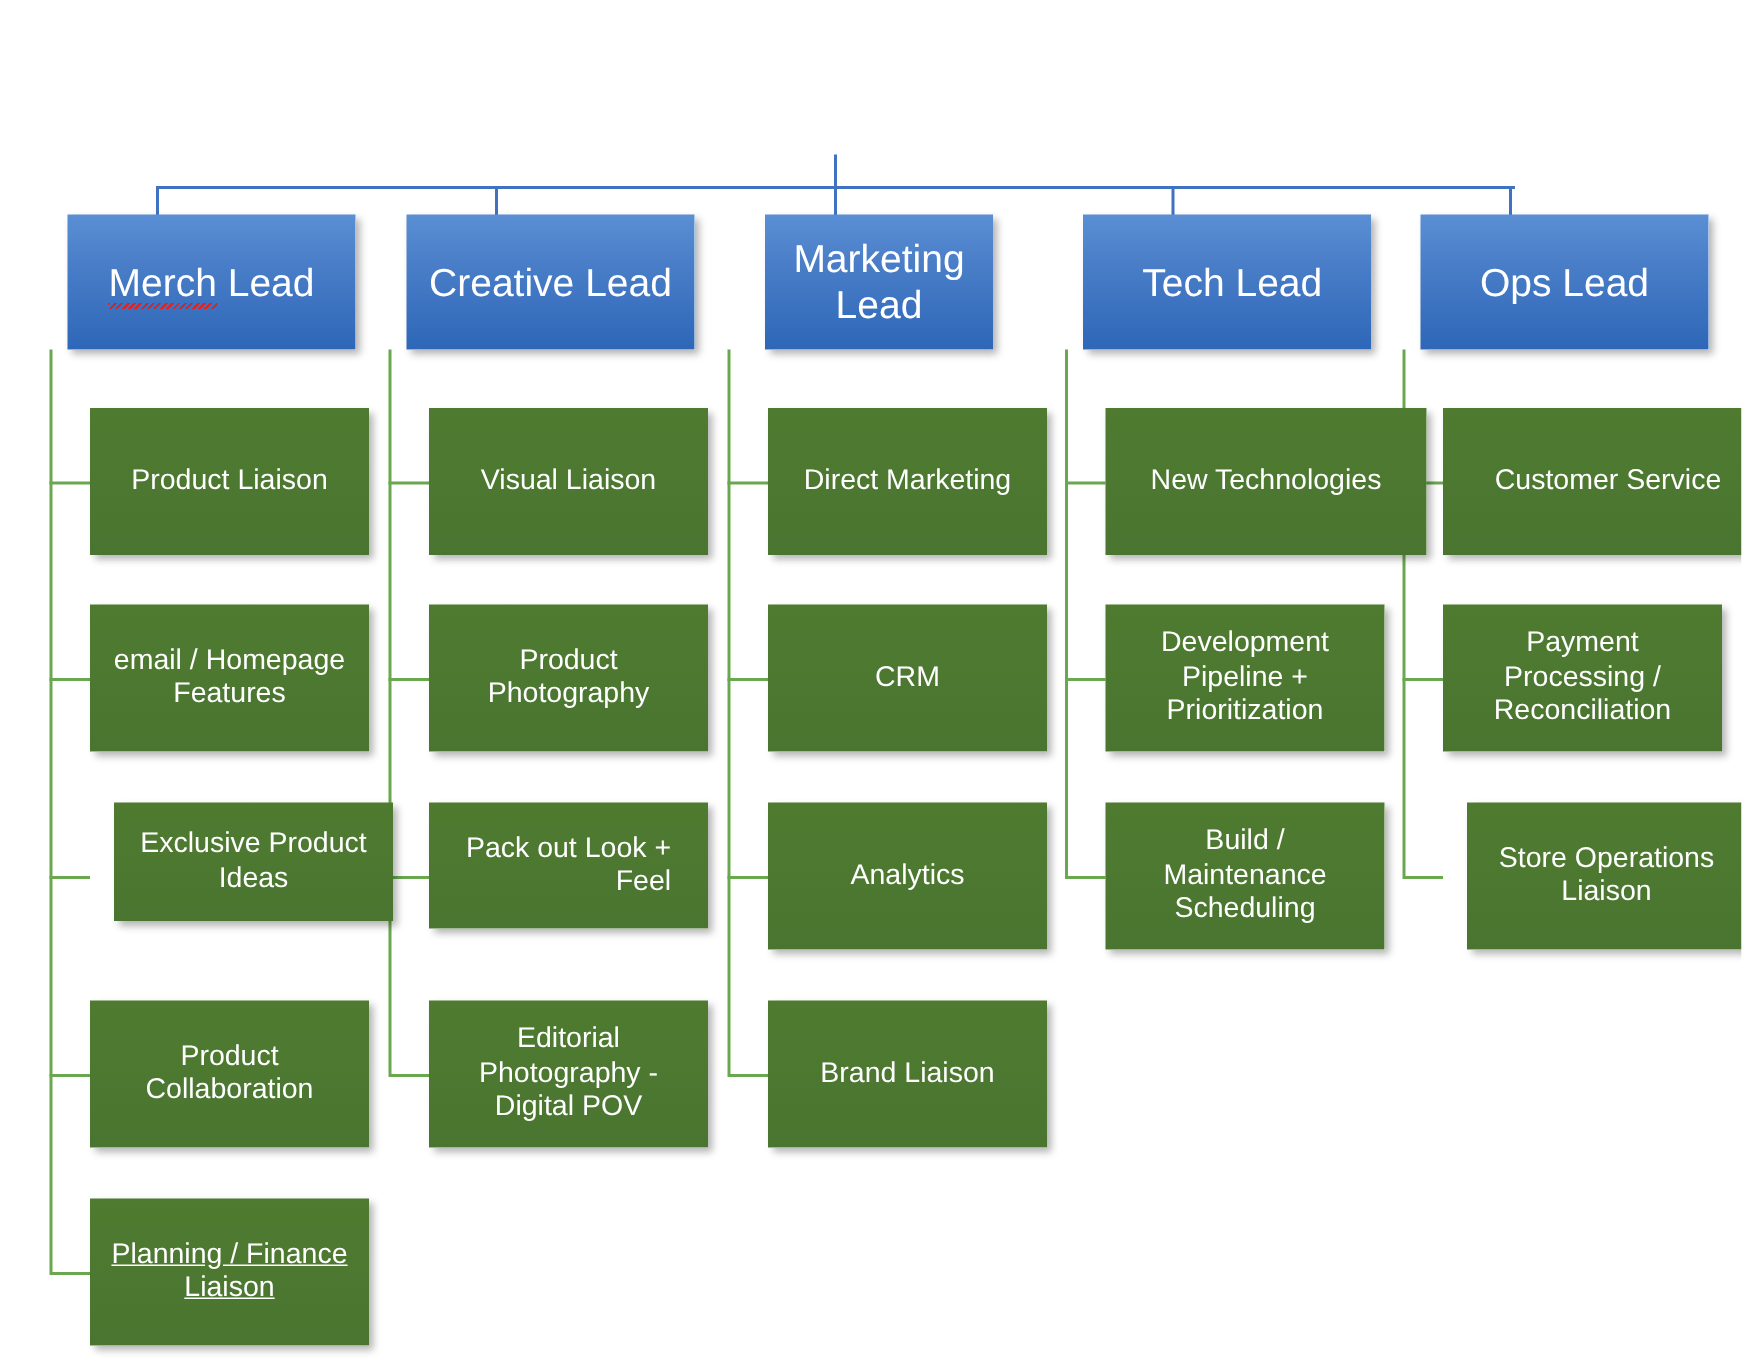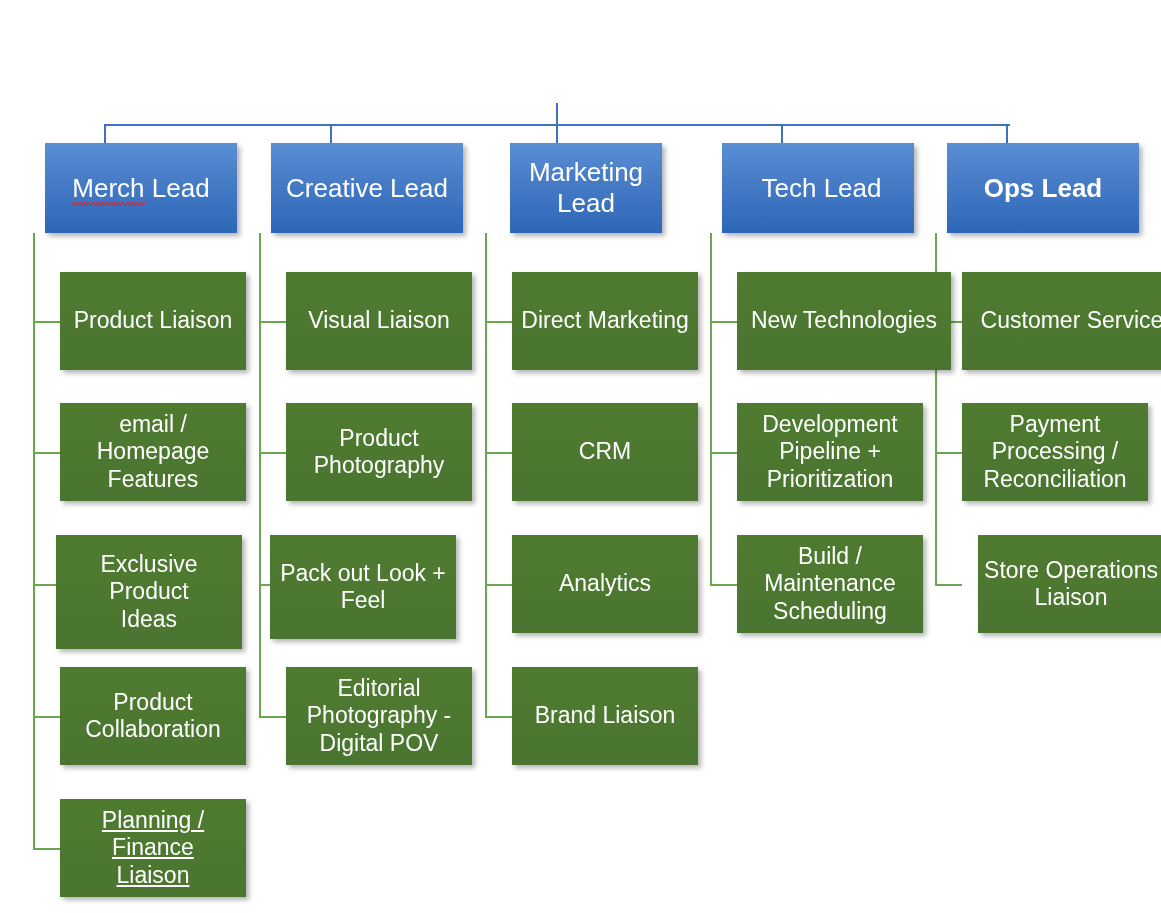--- a/index.html
+++ b/index.html
@@ -43,21 +43,21 @@
 
   .node.lead {
     background: linear-gradient(180deg, #5b8fd4 0%, #4a7ec8 35%, #2e67b8 100%);
     font-size: 26px;
     margin-left: 37px;
   }
 
   .node.leaf {
     background: #4d7a2e;
     background: linear-gradient(180deg, #4f7b30 0%, #4a7530 100%);
-    font-size: 23px;
+    font-size: 19px;
   }
 
   
   .spell {
     position: relative;
     display: inline-block;
   }
   .spell::after {
     content: "";
     position: absolute;
@@ -105,48 +105,48 @@
   </div>
 
   <div class="node lead" style="left:473px; top:143px; width:152px; height:90px;justify-content:center;">
     <span>Marketing Lead</span>
   </div>
 
   <div class="node lead" style="left:685px; top:143px; width:192px; height:90px;padding-left:13px;">
     <span>Tech Lead</span>
   </div>
 
-  <div class="node lead" style="left:910px; top:143px; width:192px; height:90px;font-weight:bold;">
+  <div class="node lead" style="left:910px; top:143px; width:192px; height:90px;">
     <span>Ops Lead</span>
   </div>
 
   <div id="subtree-layer">
       <div class="conn v-green" style="left: 33px; top: 233px; height: 615px;"></div>
       <div class="conn h-green" style="left: 33px; top: 321px; width: 27px;"></div>
       <div class="node leaf" style="left: 60px; top: 272px; width: 186px; height: 98px;"><span>Product Liaison</span></div>
       <div class="conn h-green" style="left: 33px; top: 452px; width: 27px;"></div>
       <div class="node leaf" style="left: 60px; top: 403px; width: 186px; height: 98px;"><span>email / Homepage
 Features</span></div>
       <div class="conn h-green" style="left: 33px; top: 584px; width: 27px;"></div>
-      <div class="node leaf" style="left: 56px; top: 535px; width: 186px; height: 114px;"><span>Exclusive Product
+      <div class="node leaf" style="left: 76px; top: 535px; width: 186px; height: 79px;"><span>Exclusive Product
 Ideas</span></div>
       <div class="conn h-green" style="left: 33px; top: 716px; width: 27px;"></div>
       <div class="node leaf" style="left: 60px; top: 667px; width: 186px; height: 98px;"><span>Product
 Collaboration</span></div>
       <div class="conn h-green" style="left: 33px; top: 848px; width: 27px;"></div>
       <div class="node leaf" style="left: 60px; top: 799px; width: 186px; height: 98px; text-decoration: underline;"><span>Planning / Finance
 Liaison</span></div>
       <div class="conn v-green" style="left: 259px; top: 233px; height: 483px;"></div>
       <div class="conn h-green" style="left: 259px; top: 321px; width: 27px;"></div>
       <div class="node leaf" style="left: 286px; top: 272px; width: 186px; height: 98px;"><span>Visual Liaison</span></div>
       <div class="conn h-green" style="left: 259px; top: 452px; width: 27px;"></div>
       <div class="node leaf" style="left: 286px; top: 403px; width: 186px; height: 98px;"><span>Product
 Photography</span></div>
       <div class="conn h-green" style="left: 259px; top: 584px; width: 27px;"></div>
-      <div class="node leaf" style="left: 270px; top: 535px; width: 186px; height: 104px;"><span>Pack out Look +
+      <div class="node leaf" style="left: 286px; top: 535px; width: 186px; height: 84px; text-align: right;"><span>Pack out Look +
 Feel</span></div>
       <div class="conn h-green" style="left: 259px; top: 716px; width: 27px;"></div>
       <div class="node leaf" style="left: 286px; top: 667px; width: 186px; height: 98px; text-align: center;"><span>Editorial
 Photography -
 Digital POV</span></div>
       <div class="conn v-green" style="left: 485px; top: 233px; height: 483px;"></div>
       <div class="conn h-green" style="left: 485px; top: 321px; width: 27px;"></div>
       <div class="node leaf" style="left: 512px; top: 272px; width: 186px; height: 98px;"><span>Direct Marketing</span></div>
       <div class="conn h-green" style="left: 485px; top: 452px; width: 27px;"></div>
       <div class="node leaf" style="left: 512px; top: 403px; width: 186px; height: 98px;"><span>CRM</span></div>

